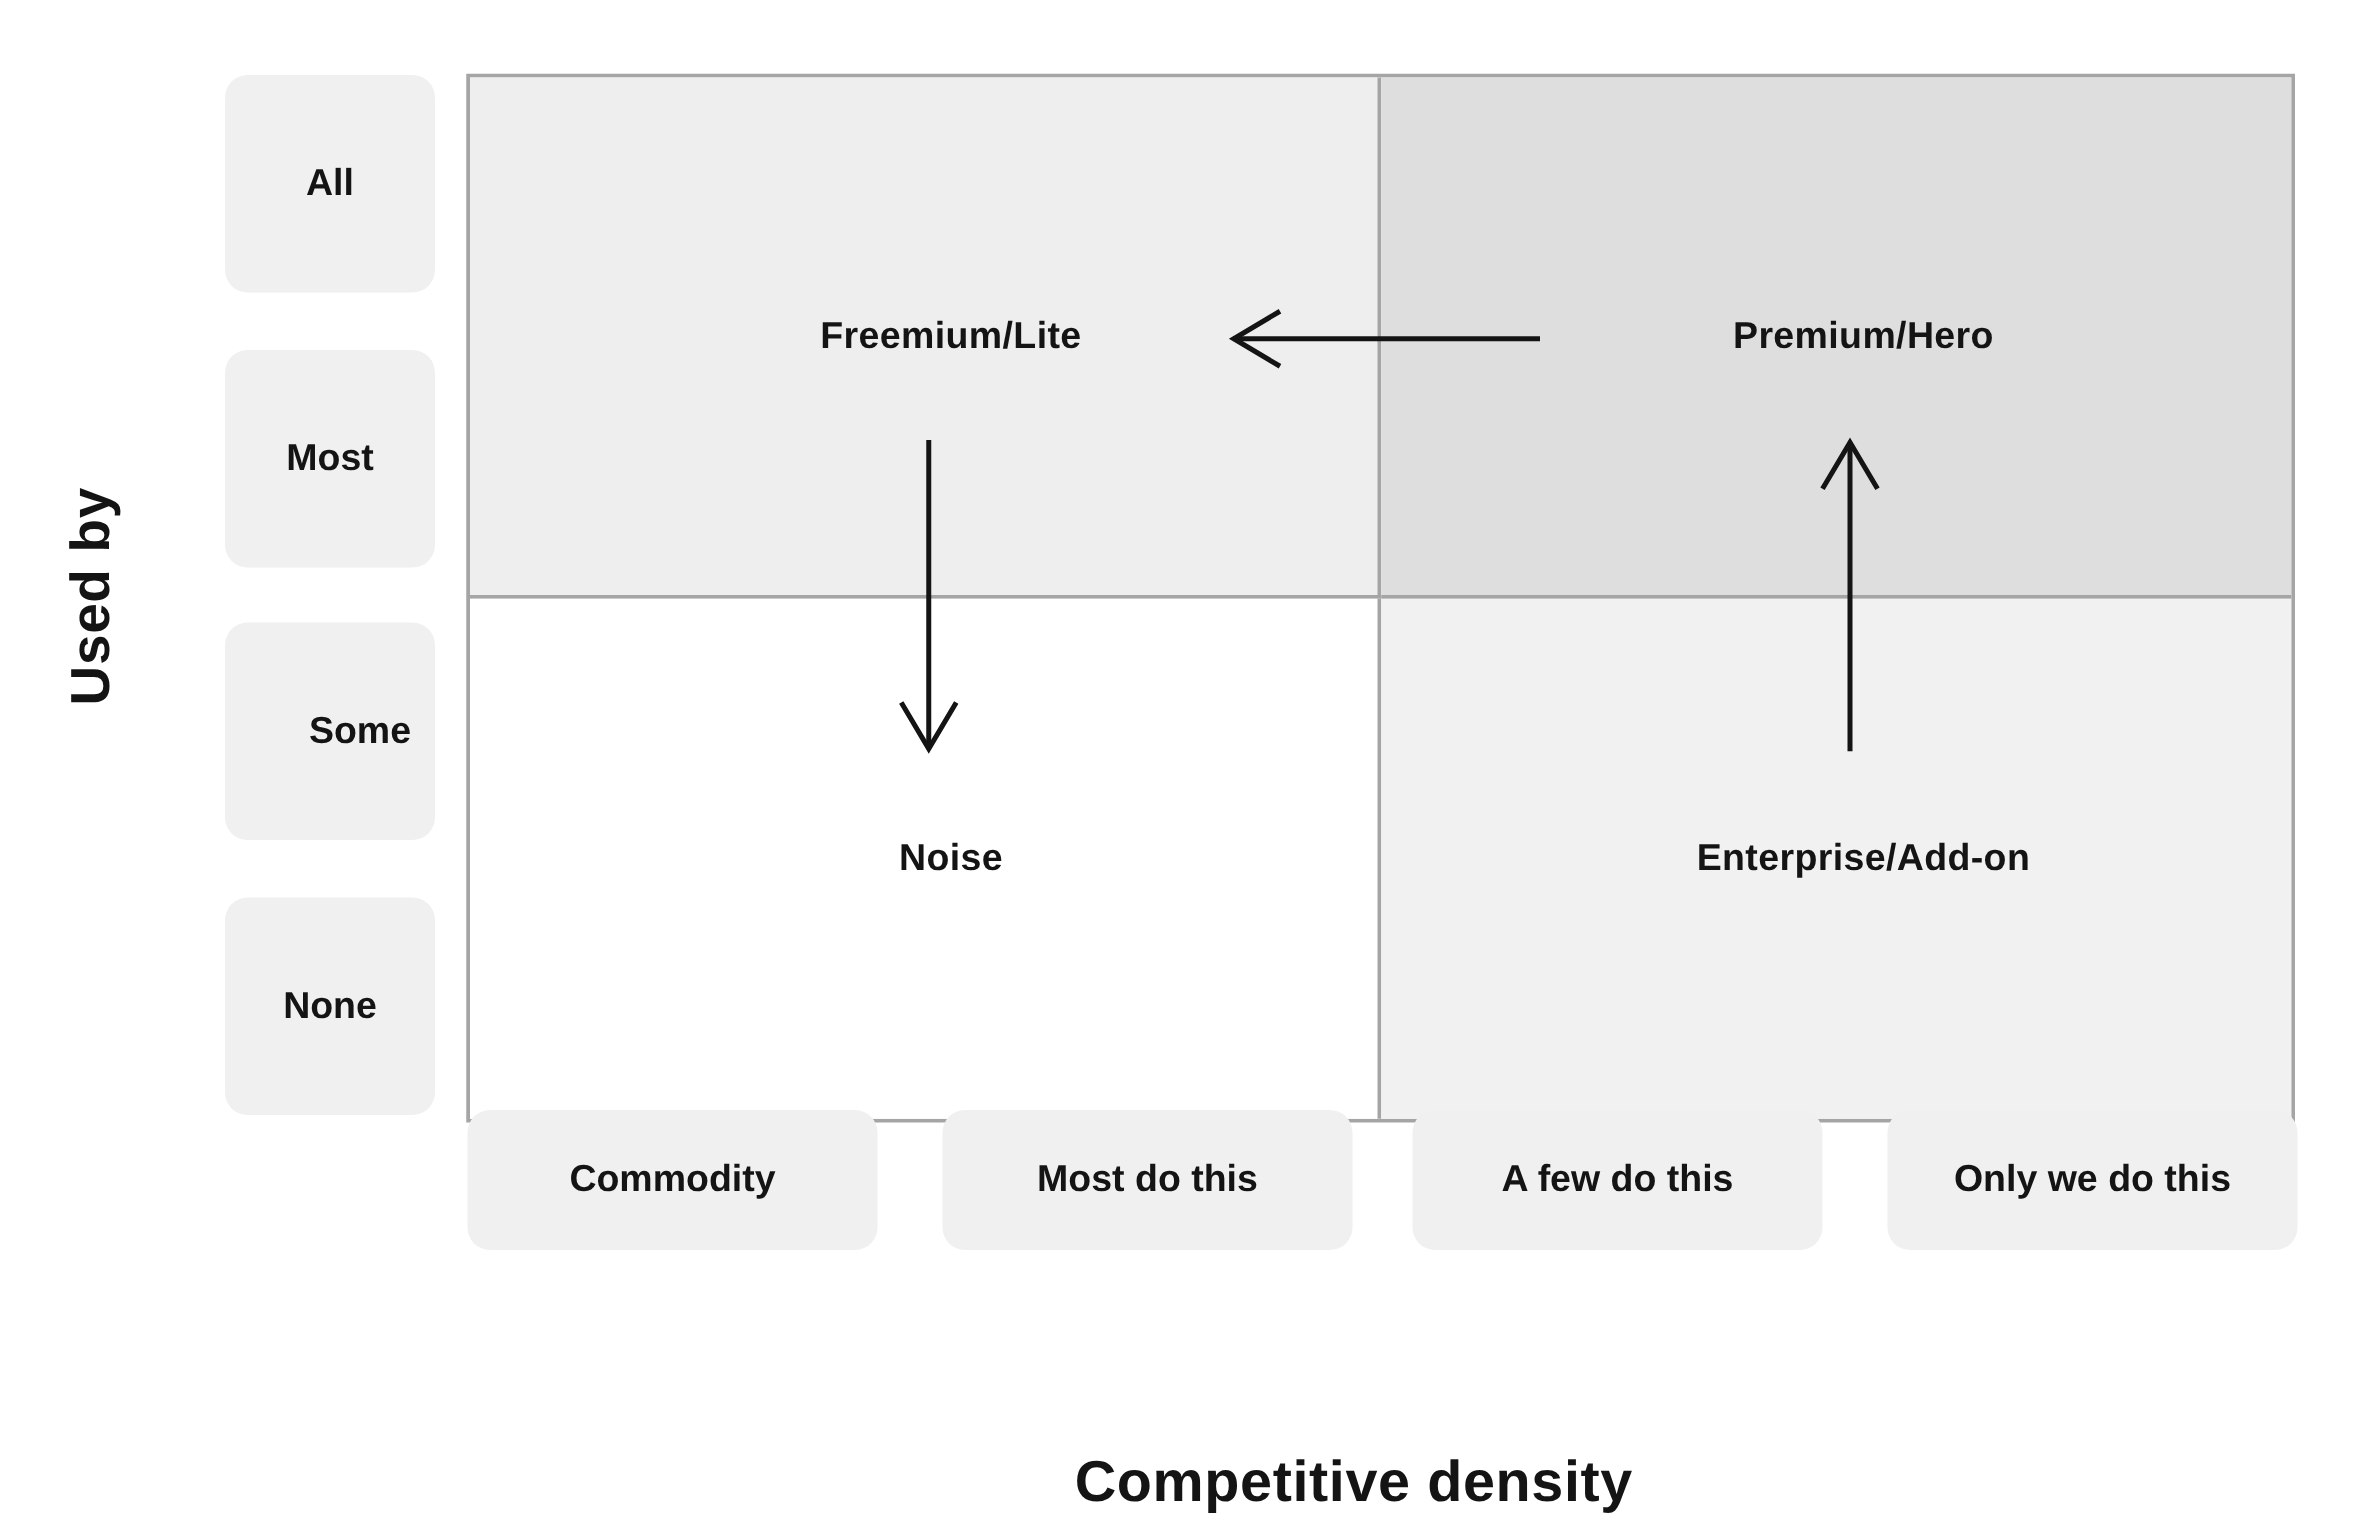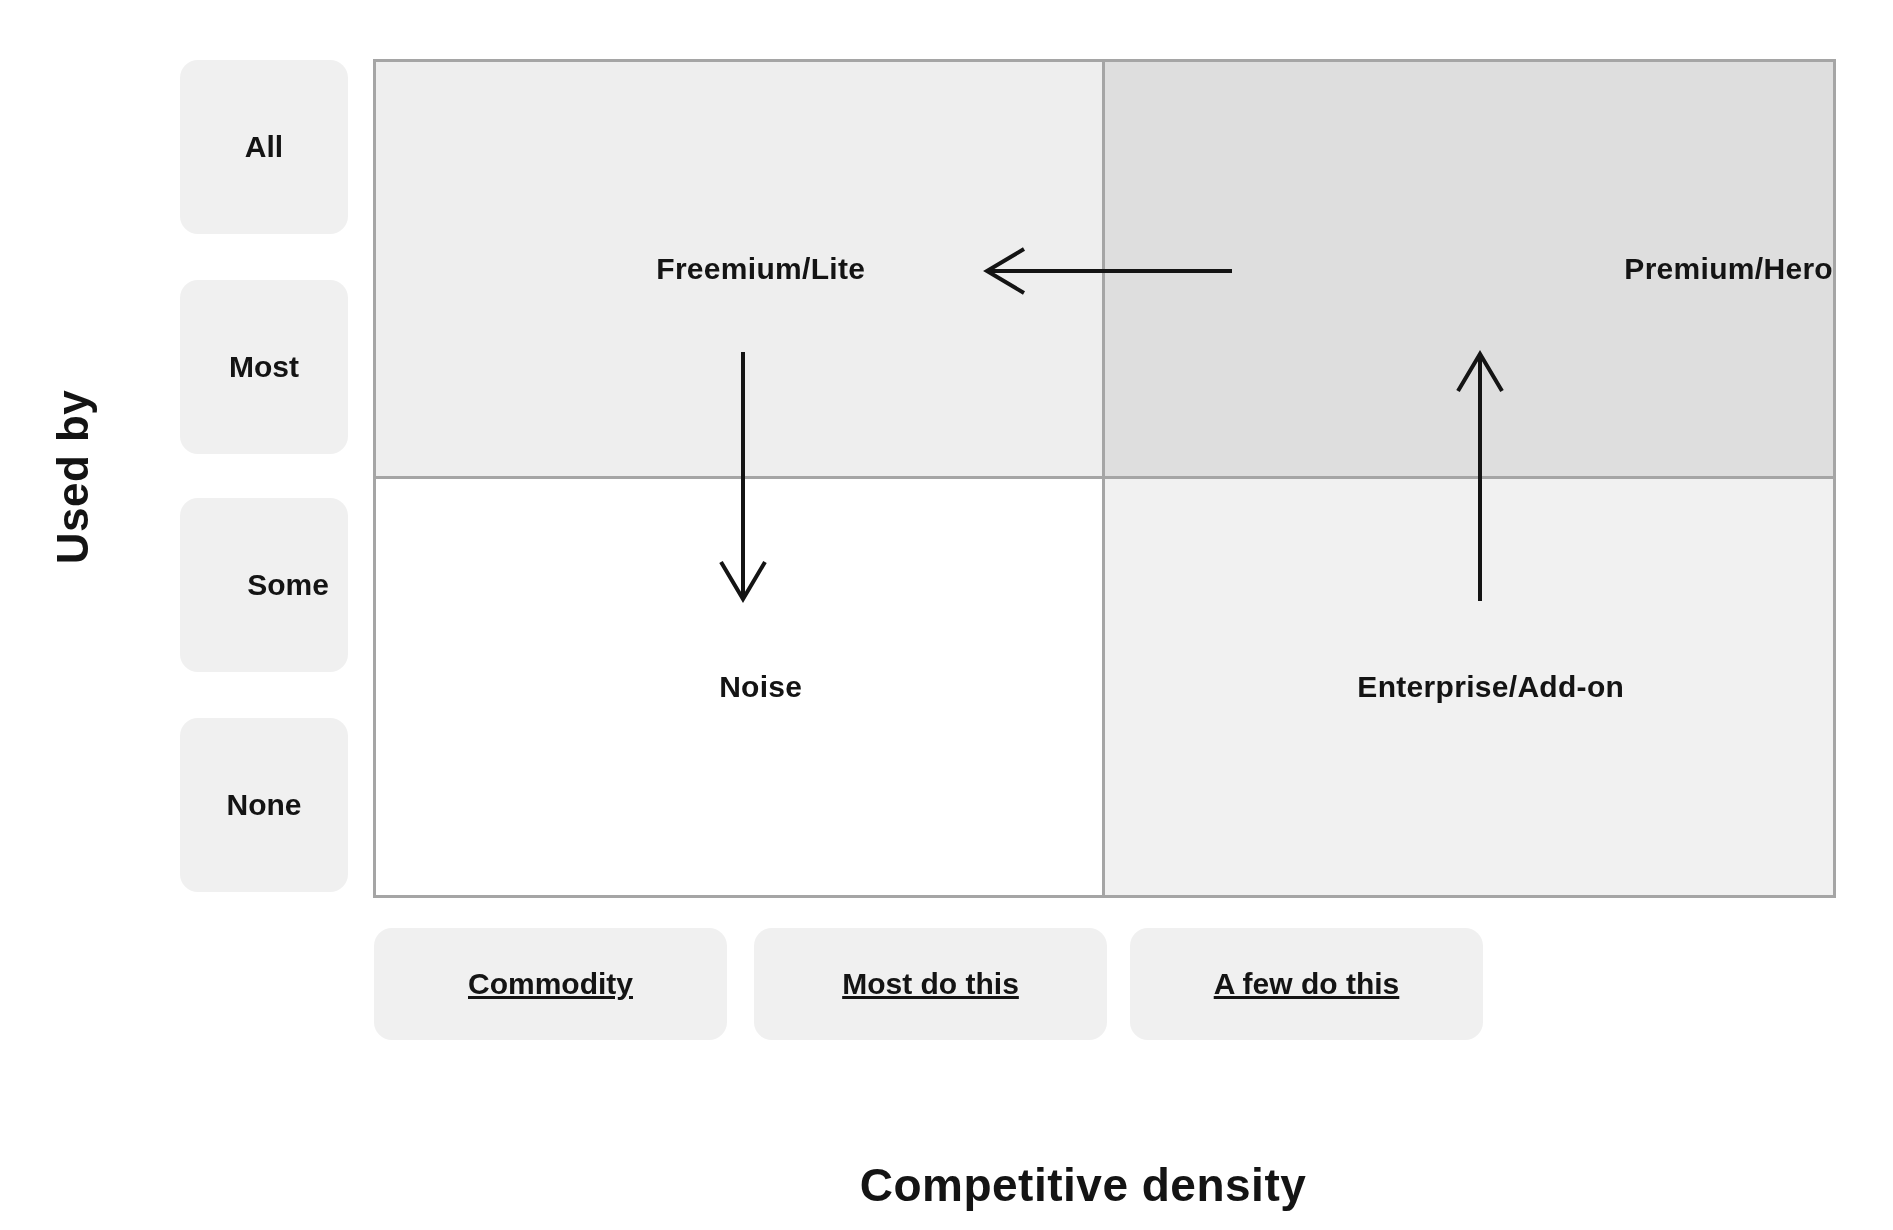--- a/index.html
+++ b/index.html
@@ -55,21 +55,21 @@
     display:grid;
     grid-template-columns:1fr 1fr;
     grid-template-rows:1fr 1fr;
   }
   .quad{
     display:flex;
     align-items:center;
     justify-content:center;
   }
   .q-tl{border-right:3px solid var(--line);border-bottom:3px solid var(--line);}
-  .q-tr{border-bottom:3px solid var(--line);justify-content:flex-end;}
+  .q-tr{border-bottom:3px solid var(--line);}
   .q-bl{border-right:3px solid var(--line);}
   .quad-label{
     font-size:30px;
     font-weight:600;
     letter-spacing:0.3px;
     white-space:nowrap;
     margin-left:44px;
   }
   
   .arrows{
@@ -79,21 +79,21 @@
     pointer-events:none;
   }
   .arrows line,.arrows polyline{
     fill:none;
     stroke:var(--text);
     stroke-width:4;
     stroke-linecap:butt;
     stroke-linejoin:miter;
   }
   
-  .x-pill{top:928px;width:353px;height:112px;text-decoration:underline;}
+  .x-pill{top:888px;width:328px;height:112px;}
   .x-pill-0{left:374px;}
   .x-pill-1{left:754px;text-align:center;}
   .x-pill-2{left:1130px;}
   .x-pill-3{left:1510px;}
   .x-title{
     position:absolute;
     left:1083px; top:1145px;
     transform:translate(-50%,-50%);
     font-size:46px;
     font-weight:700;
@@ -140,16 +140,17 @@
     </g>
     <g>
       <line x1="1480" y1="601" x2="1480" y2="354"></line>
       <polyline points="1458,391 1480,354 1502,391"></polyline>
     </g>
   </svg>
 
   <div class="pill x-pill x-pill-0">Commodity</div>
   <div class="pill x-pill x-pill-1">Most do this</div>
   <div class="pill x-pill x-pill-2">A few do this</div>
+  <div class="pill x-pill x-pill-3">Only we do this</div>
 
   <div class="x-title">Competitive density</div>
 
 </div>
 
 </body></html>

